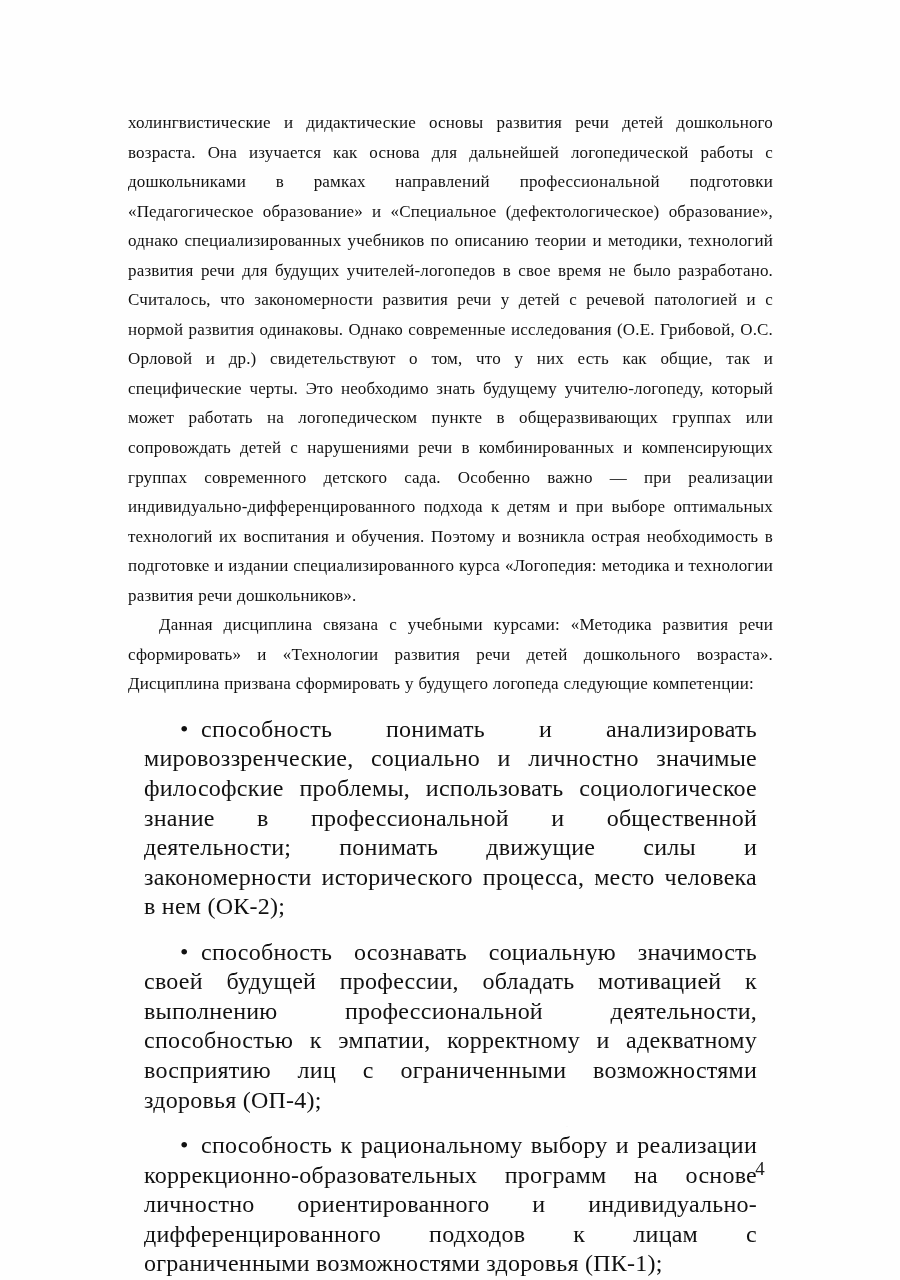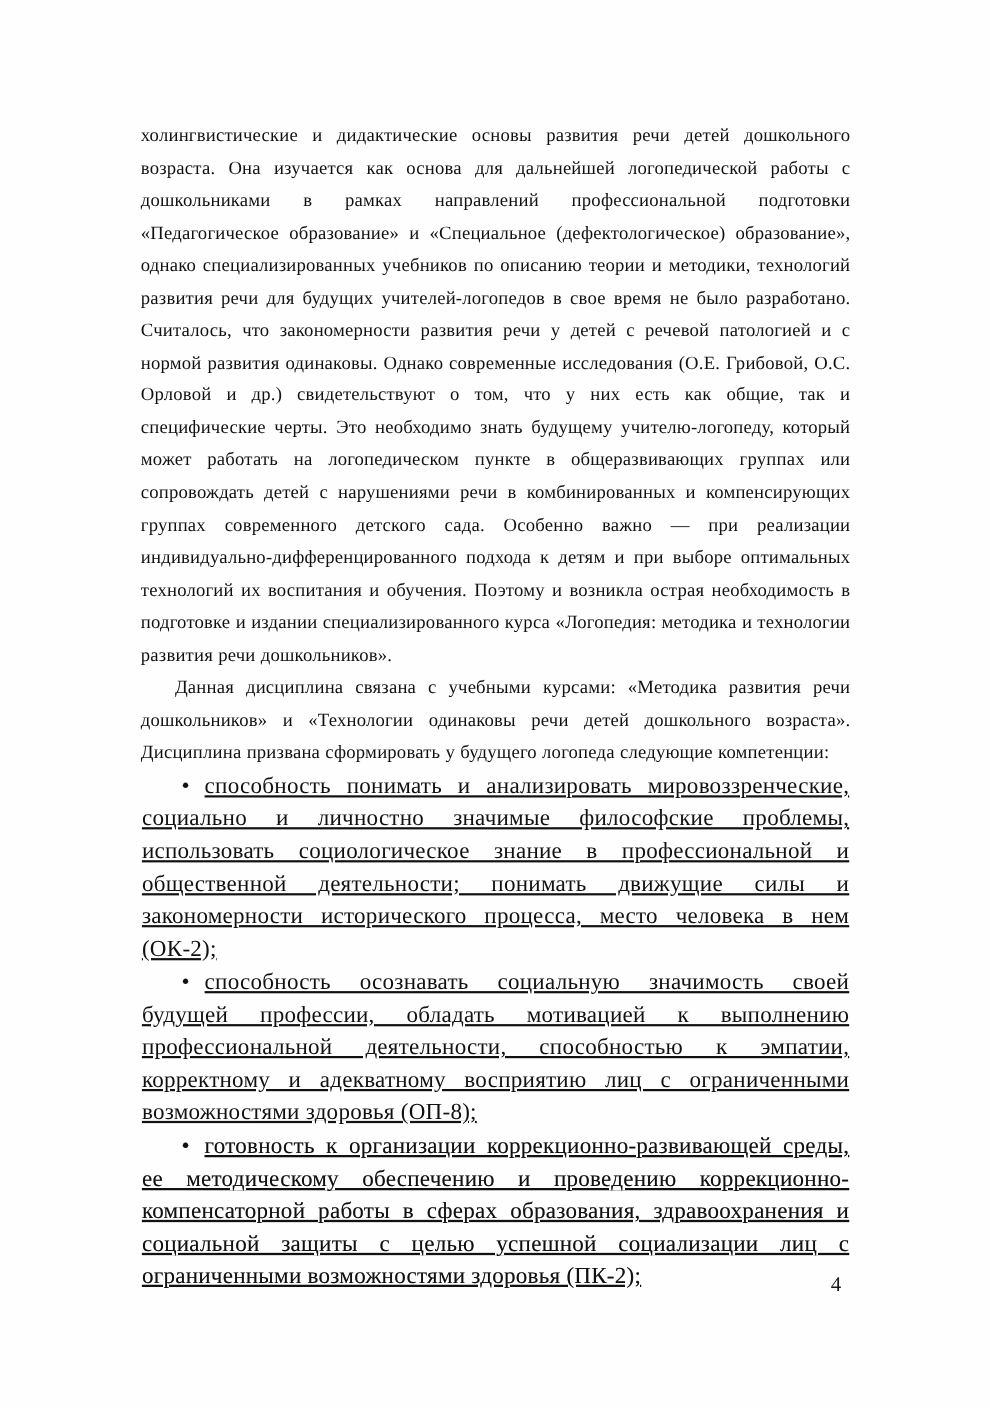--- a/index.html
+++ b/index.html
@@ -45,29 +45,28 @@
     word-spacing: 0.02em;
     -webkit-font-smoothing: none;
   }
 
   
   .para.cont { text-indent: 0; }
   .para.indent { text-indent: 31px; }
 
   
   .bullet {
-    margin: 1px;
+    margin: 16px;
     text-align: justify;
     text-justify: inter-word;
-    font-size: 21px;
+    font-size: 24px;
     line-height: 29.55px;
     letter-spacing: 0.01em;
     position: relative;
     text-indent: 0;
-    text-decoration: underline;
   }
   .bullet .marker {
     display: inline-block;
     width: 57px;
     text-align: left;
     padding-left: 36px;
     box-sizing: border-box;
   }
   .heavy-light {
     text-shadow: 0 0 0.25px rgba(0,0,0,0.4);
@@ -90,26 +89,27 @@
 </style>
 </head>
 <body>
 
 <div class="page">
 
   <div class="text-block">
 
     <p class="para cont">холингвистические и дидактические основы развития речи детей дошкольного возраста. Она изучается как основа для дальнейшей логопедической работы с дошкольниками в рамках направлений профессиональной подготовки «Педагогическое образование» и «Специальное (дефектологическое) образование», однако специализированных учебников по описанию теории и методики, технологий развития речи для будущих учителей-логопедов в свое время не было разработано. Считалось, что закономерности развития речи у детей с речевой патологией и с нормой развития одинаковы. Однако современные исследования (О.Е. Грибовой, О.С. Орловой и др.) свидетельствуют о том, что у них есть как общие, так и специфические черты. Это необходимо знать будущему учителю-логопеду, который может работать на логопедическом пункте в общеразвивающих группах или сопровождать детей с нарушениями речи в комбинированных и компенсирующих группах современного детского сада. Особенно важно — при реализации индивидуально-дифференцированного подхода к детям и при выборе оптимальных технологий их воспитания и обучения. Поэтому и возникла острая необходимость в подготовке и издании специализированного курса «Логопедия: методика и технологии развития речи дошкольников».</p>
 
-    <p class="para indent">Данная дисциплина связана с учебными курсами: «Методика развития речи дошкольников» и «Технологии одинаковы речи детей дошкольного возраста». Дисциплина призвана сформировать у будущего логопеда следующие компетенции:</p>
+    <p class="para indent">Данная дисциплина связана с учебными курсами: «Методика развития речи сформировать» и «Технологии развития речи детей дошкольного возраста». Дисциплина призвана сформировать у будущего логопеда следующие компетенции:</p>
 
     <p class="bullet"><span class="marker">•</span><span>способность понимать и анализировать мировоззренческие, социально и личностно значимые философские проблемы, использовать социологическое знание в профессиональной и общественной деятельности; понимать движущие силы и закономерности исторического процесса, место человека в нем (ОК-2);</span></p>
 
-    <p class="bullet"><span class="marker">•</span><span>способность осознавать социальную значимость своей будущей профессии, обладать мотивацией к выполнению профессиональной деятельности, способностью к эмпатии, корректному и адекватному восприятию лиц с ограниченными возможностями здоровья (ОП-8);</span></p>
+    <p class="bullet"><span class="marker">•</span><span>способность осознавать социальную значимость своей будущей профессии, обладать мотивацией к выполнению профессиональной деятельности, способностью к эмпатии, корректному и адекватному восприятию лиц с ограниченными возможностями здоровья (ОП-4);</span></p>
 
+    <p class="bullet"><span class="marker">•</span><span>способность к рациональному выбору и реализации коррекционно-образовательных программ на основе личностно ориентированного и индивидуально-дифференцированного подходов к лицам с ограниченными возможностями здоровья (ПК-1);</span></p>
 
     <p class="bullet heavy-light"><span class="marker">•</span><span>готовность к организации коррекционно-развивающей среды, ее методическому обеспечению и проведению коррекционно-компенсаторной работы в сферах образования, здравоохранения и социальной защиты с целью успешной социализации лиц с ограниченными возможностями здоровья (ПК-2);</span></p>
 
   </div>
 
   <div class="page-number">
     <span class="folio">4</span>
   </div>
 
 </div>

